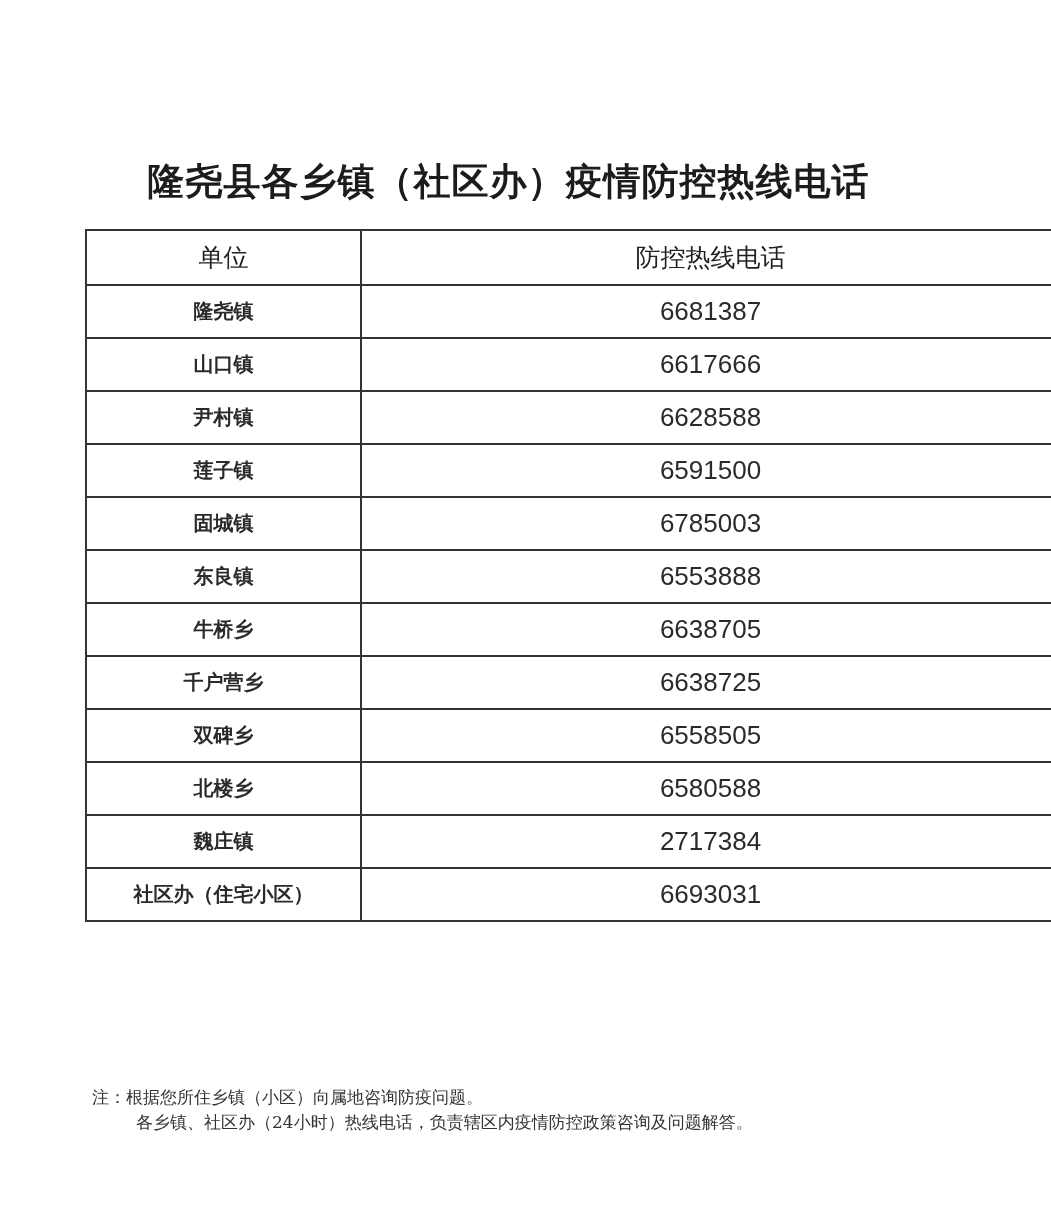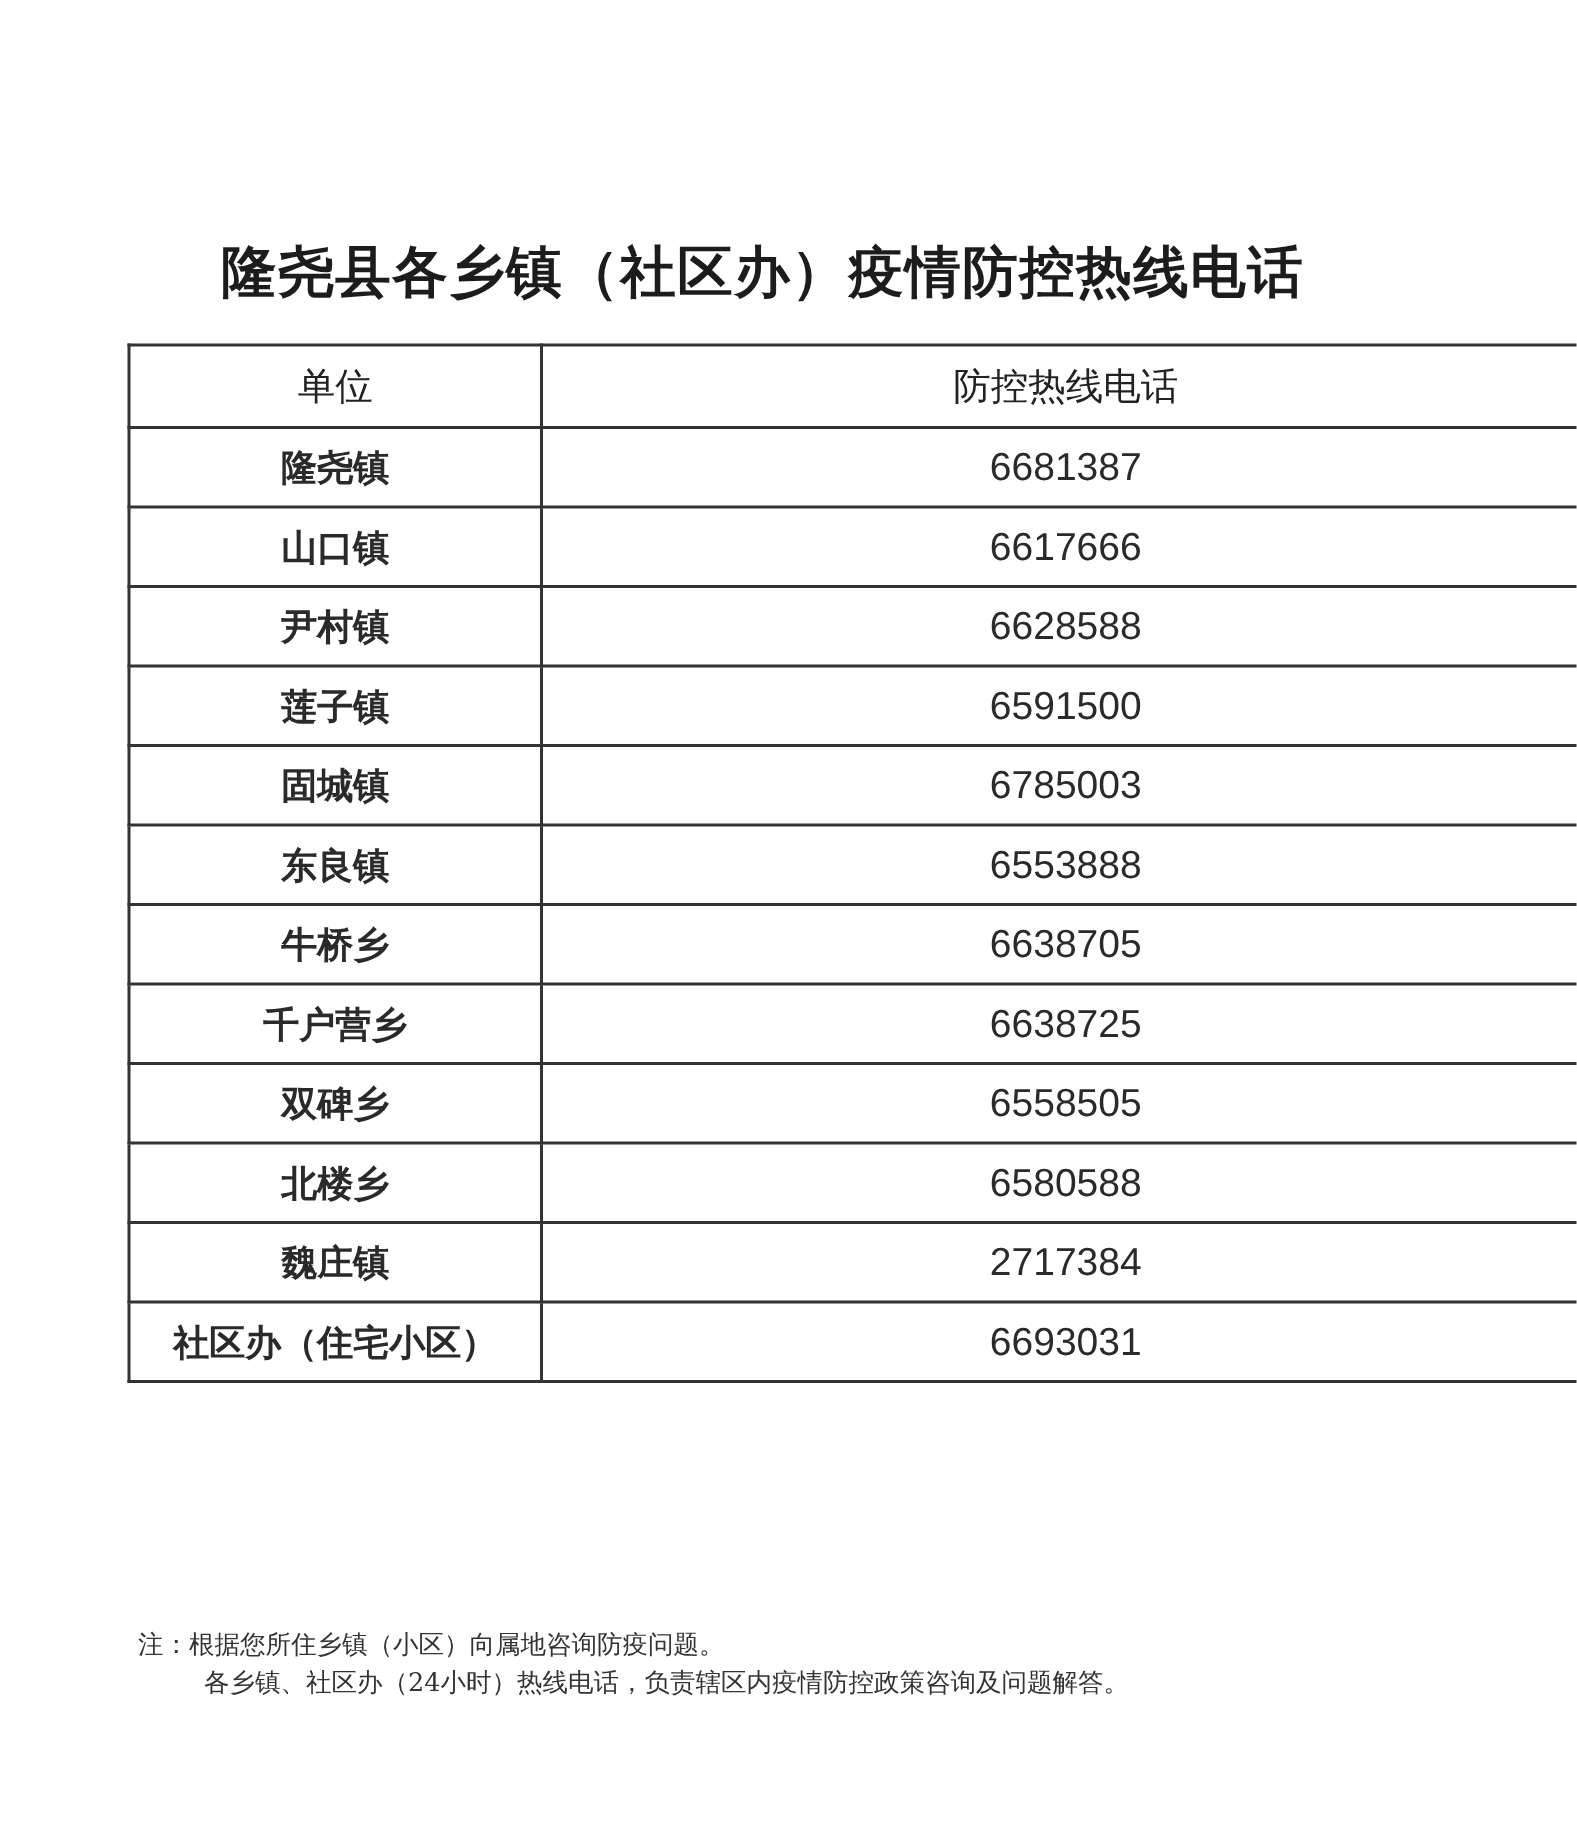--- a/index.html
+++ b/index.html
@@ -1,21 +1,21 @@
 <!DOCTYPE html>
 <html><head>
 <meta charset="utf-8">
 <style>
   html, body { margin:0; padding:0; }
   body { width:1051px; height:1225px; background:#ffffff; position:relative; overflow:hidden; font-family:"DejaVu Sans", sans-serif; color:#222; }
   .title { position:absolute; top:118px; left:0; width:1017px; text-align:center; font-size:37px; font-weight:bold; letter-spacing:1px; color:#1c1c1c; font-family:"DejaVu Sans", sans-serif;margin-top:39px; }
   table.hotline { position:absolute; top:229px; left:85px; width:976px; border-collapse:collapse; table-layout:fixed; }
   table.hotline td, table.hotline th { border:2px solid #333; text-align:center; height:51px; padding:0; font-weight:normal; }
   table.hotline th { height:53px; font-size:25px; color:#222; }
-  table.hotline td.unit { font-size:24px; font-weight:bold; color:#2a2a2a; }
+  table.hotline td.unit { font-size:20px; font-weight:bold; color:#2a2a2a; }
   table.hotline td.phone { font-size:26px; font-family:"Liberation Sans Narrow","Liberation Sans", sans-serif; color:#2a2a2a; letter-spacing:0px; }
   col.c1 { width:275px; }
   .note { position:absolute; left:92px; top:1085px; font-size:17px; line-height:25px; color:#333; font-family:"DejaVu Serif", serif; }
   .note .l2 { padding-left:44px; }
 </style>
 </head>
 <body>
 
 <div class="title">隆尧县各乡镇（社区办）疫情防控热线电话</div>
 

